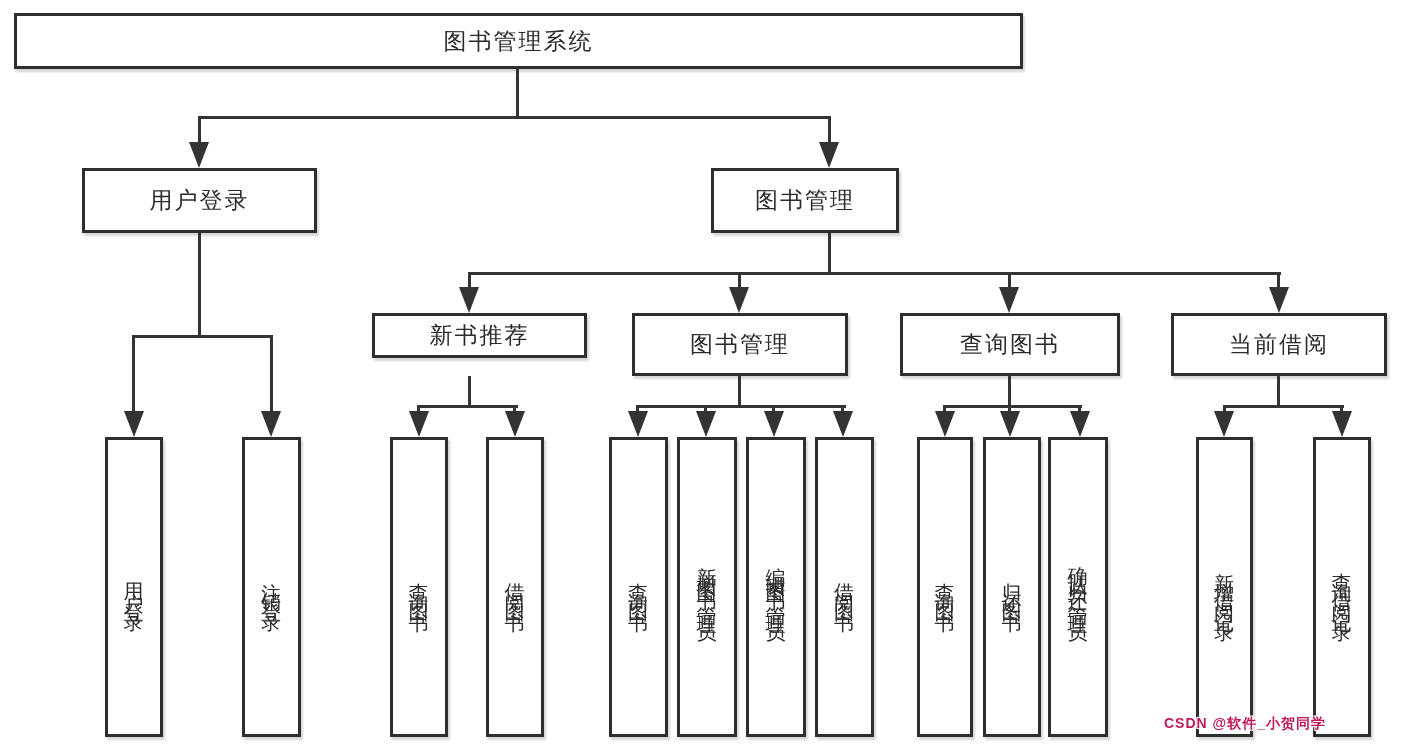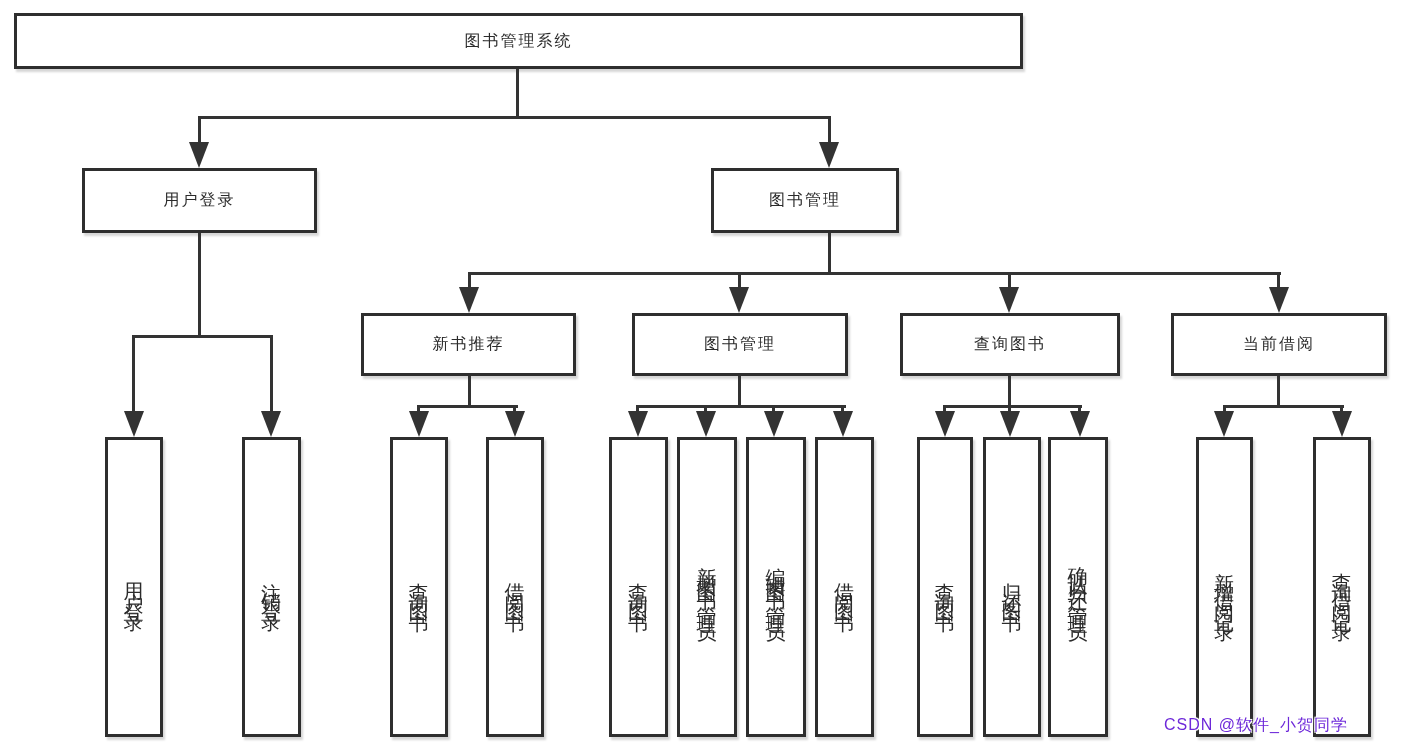--- a/index.html
+++ b/index.html
@@ -6,38 +6,39 @@
   html,body{margin:0;padding:0;background:#ffffff;}
   .canvas{
     position:relative;width:1405px;height:747px;background:#ffffff;overflow:hidden;
     font-family:"Liberation Sans","DejaVu Sans",sans-serif;
   }
   .box{
     position:absolute;box-sizing:border-box;border:3px solid #2e2e2e;background:#ffffff;
     display:flex;align-items:center;justify-content:center;
     box-shadow:2px 3px 2px rgba(0,0,0,0.16);color:#2b2b2b;
   }
-  .hlabel{font-size:16px;letter-spacing:2px;}
+  .hlabel{font-size:23px;letter-spacing:2px;}
   .vbox{
     writing-mode:vertical-rl;text-orientation:mixed;
     font-size:20px;letter-spacing:10px;line-height:1;color:#2b2b2b;
   }
   .vbox9{letter-spacing:8px;}
   .hline,.vline{position:absolute;background:#333333;}
   .hline{height:3px;}
   .vline{width:3px;}
   .arrow{
     position:absolute;width:0;height:0;
     border-left:10px solid transparent;border-right:10px solid transparent;
     border-top:26px solid #333333;
   }
   .watermark{
-    position:absolute;left:1164px;top:715px;font-size:16px;letter-spacing:1px;
-    color:#6d28d9;z-index:5;white-space:nowrap;
+    position:absolute;left:1164px;top:715px;font-size:14px;letter-spacing:1px;
+    color:#be185d;z-index:5;white-space:nowrap;
     text-shadow:-1px -1px 0 #fff,1px -1px 0 #fff,-1px 1px 0 #fff,1px 1px 0 #fff,0 0 3px #fff;
+    font-weight:bold;
   }
 </style>
 </head>
 <body>
 
 <div class="canvas">
 
   <div class="box" style="left:14px;top:13px;width:1009px;height:56px;">
     <span class="hlabel">图书管理系统</span>
   </div>
@@ -67,21 +68,21 @@
   <div class="hline" style="left:468px;top:272px;width:813px;"></div>
   <div class="vline" style="left:468px;top:272px;height:20px;"></div>
   <div class="arrow" style="left:459px;top:287px;"></div>
   <div class="vline" style="left:738px;top:272px;height:20px;"></div>
   <div class="arrow" style="left:729px;top:287px;"></div>
   <div class="vline" style="left:1008px;top:272px;height:20px;"></div>
   <div class="arrow" style="left:999px;top:287px;"></div>
   <div class="vline" style="left:1277px;top:272px;height:20px;"></div>
   <div class="arrow" style="left:1269px;top:287px;"></div>
 
-  <div class="box" style="left:361px;top:313px;width:215px;height:63px;">
+  <div class="box" style="left:372px;top:313px;width:215px;height:45px;">
     <span class="hlabel">新书推荐</span>
   </div>
   <div class="box" style="left:632px;top:313px;width:216px;height:63px;">
     <span class="hlabel">图书管理</span>
   </div>
   <div class="box" style="left:900px;top:313px;width:220px;height:63px;">
     <span class="hlabel">查询图书</span>
   </div>
   <div class="box" style="left:1171px;top:313px;width:216px;height:63px;">
     <span class="hlabel">当前借阅</span>

